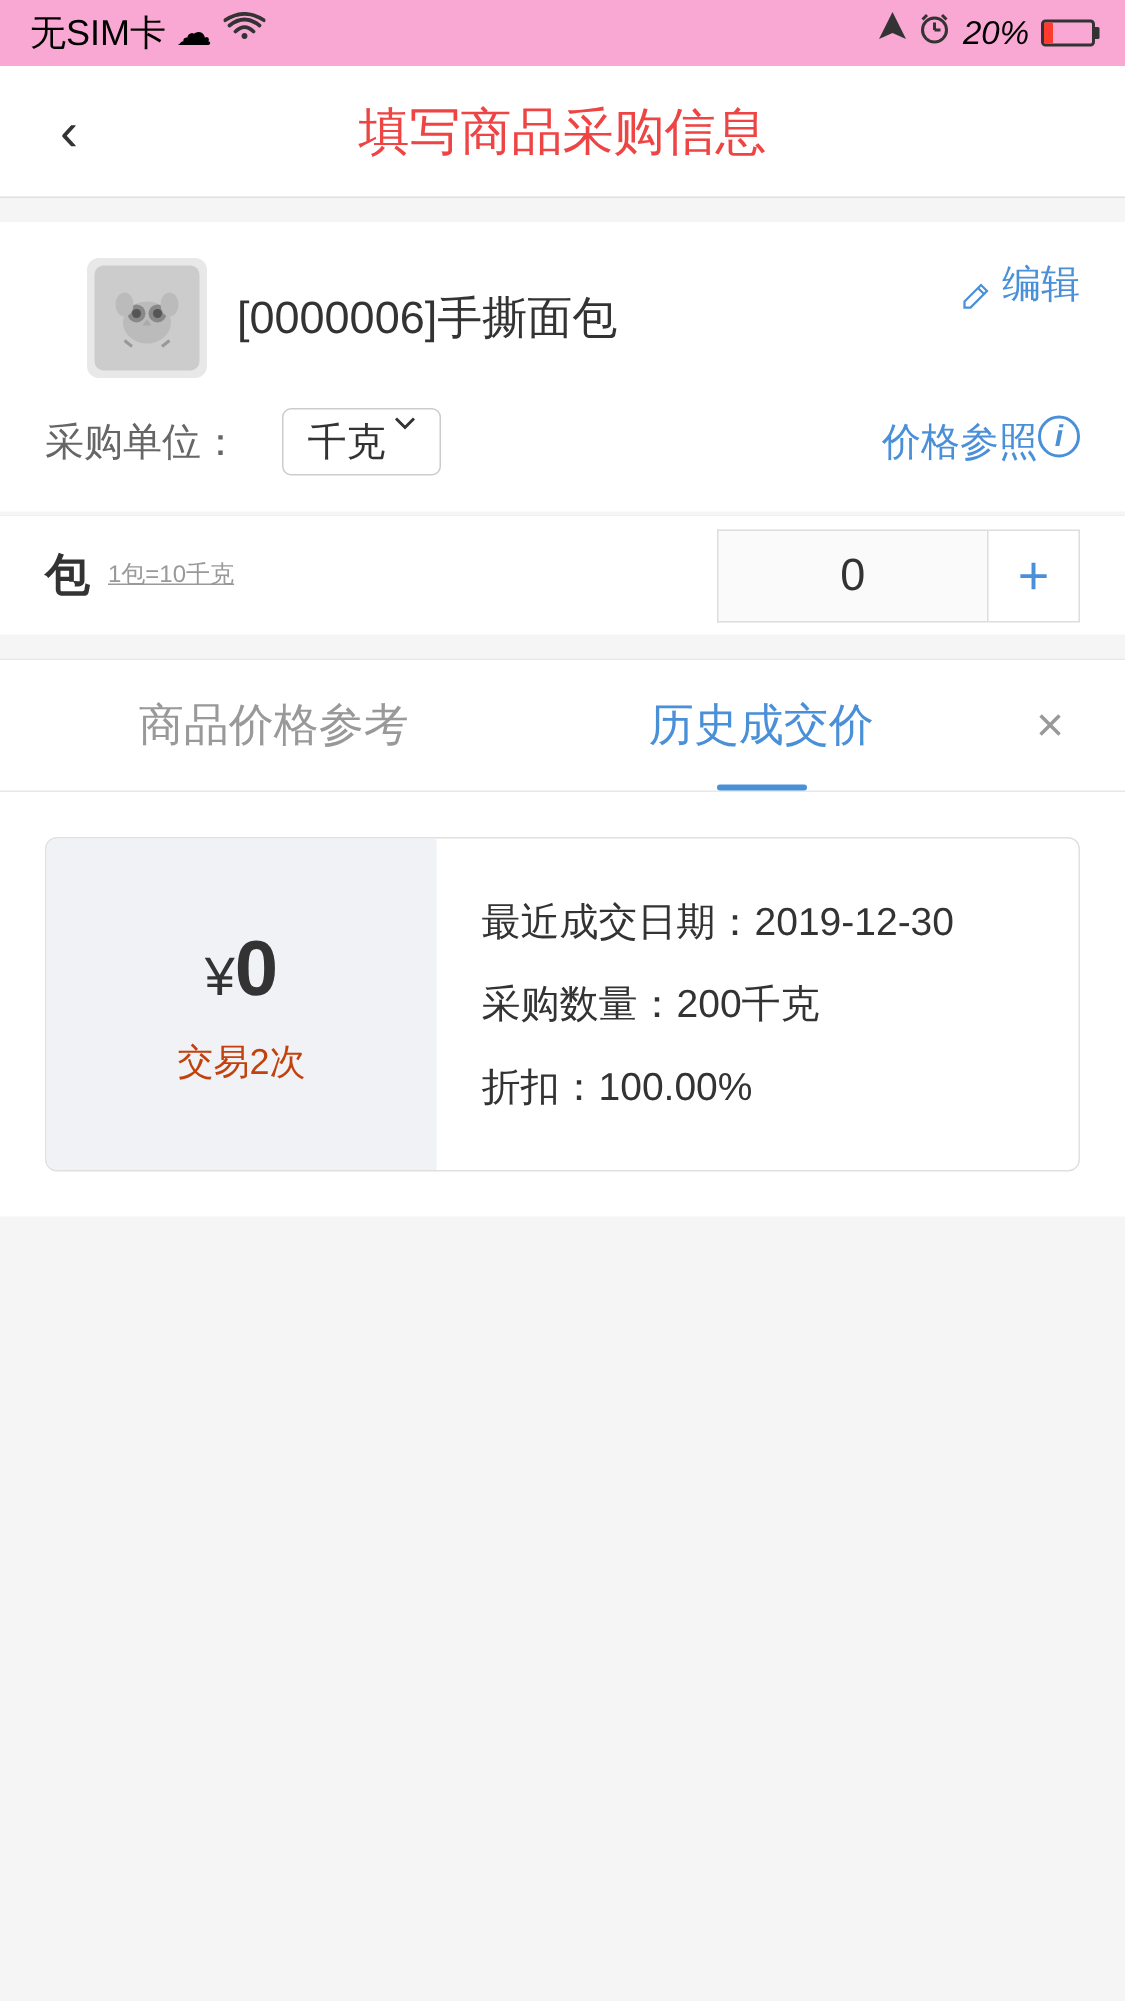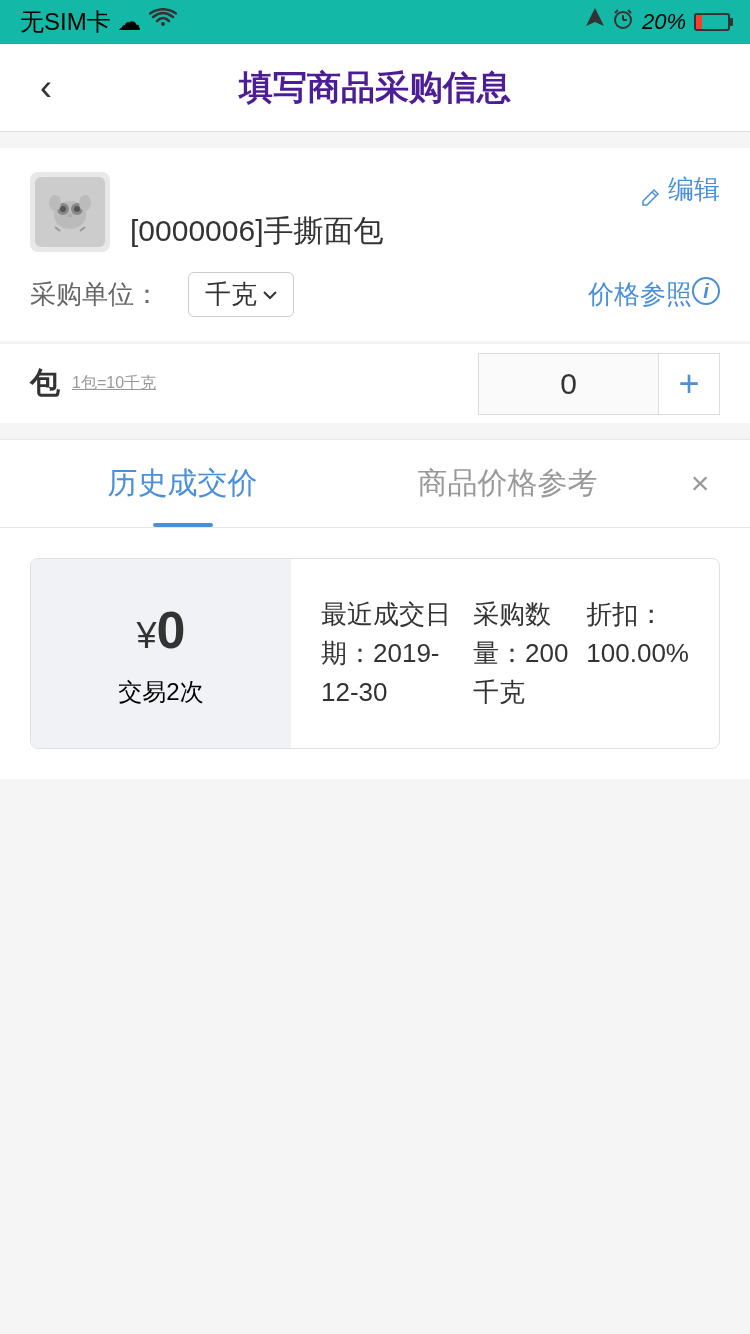--- a/index.html
+++ b/index.html
@@ -8,21 +8,21 @@
       width: 750px;
       min-height: 1334px;
       font-family: -apple-system, 'PingFang SC', 'Helvetica Neue', sans-serif;
       background: #f5f5f5;
       font-size: 28px;
     }
 
     
     .status-bar {
       height: 44px;
-      background: #14b8a6;
+      background: #f9a8d4;
       display: flex;
       align-items: center;
       justify-content: space-between;
       padding: 0 20px;
       font-size: 24px;
       font-weight: 500;
     }
     .status-left {
       display: flex;
       align-items: center;
@@ -86,40 +86,41 @@
       font-size: 36px;
       color: #333;
       cursor: pointer;
       padding: 10px;
     }
     .nav-title {
       position: absolute;
       left: 50%;
       transform: translateX(-50%);
       font-size: 34px;
-      font-weight: 700;
-      color: #4c1d95;
+      font-weight: 400;
+      color: #ef4444;
     }
 
     
     .product-card {
       background: #fff;
       margin-top: 16px;
       padding: 24px 30px;
     }
     .product-header {
       display: flex;
       align-items: flex-start;
       justify-content: space-between;
       margin-bottom: 20px;
     }
     .product-left {
       display: flex;
-      align-items: flex-end;
+      align-items: center;
       gap: 20px;
+      margin-left: 28px;
     }
     .product-thumbnail {
       width: 80px;
       height: 80px;
       background: #e8e8e8;
       border-radius: 8px;
       display: flex;
       align-items: center;
       justify-content: center;
       color: #aaa;
@@ -162,21 +163,20 @@
       font-size: 26px;
       color: #666;
     }
     .unit-dropdown {
       border: 1px solid #ccc;
       border-radius: 6px;
       padding: 4px 16px;
       font-size: 26px;
       color: #333;
       display: flex;
-      align-items: center;
       gap: 6px;
       background: #fff;
       cursor: pointer;
     }
     .price-ref {
       display: flex;
       align-items: flex-start;
       gap: 0;
       color: #4a90d9;
       font-size: 26px;
@@ -329,27 +329,28 @@
       font-size: 52px;
       font-weight: 600;
       color: #333;
     }
     .price-amount-symbol {
       font-size: 36px;
       font-weight: 400;
     }
     .price-trade-count {
       font-size: 24px;
-      color: #000000;
+      color: #c2410c;
       margin-top: 16px;
     }
     .price-card-right {
       flex: 1;
       padding: 36px 30px;
       display: flex;
+      flex-direction: column;
       gap: 16px;
       justify-content: center;
     }
     .price-detail-item {
       font-size: 26px;
       color: #333;
       line-height: 1.5;
     }
   </style>
 </head>
@@ -453,25 +454,25 @@
   <div class="quantity-input-wrap">
     <input class="quantity-input" type="text" value="0" style="">
     <div class="quantity-plus">+</div>
   </div>
 </div>
 
 <div class="bottom-panel">
 
   <div class="tab-bar">
     <div class="tab-item">
+      <span class="tab-label">商品价格参考</span>
+    </div>
+    <div class="tab-item">
       <span class="tab-label active">历史成交价</span>
       <div class="tab-underline"></div>
-    </div>
-    <div class="tab-item">
-      <span class="tab-label">商品价格参考</span>
     </div>
     <div class="tab-close">×</div>
   </div>
 
   <div class="price-section">
     <div class="price-card">
       <div class="price-card-left">
         <div class="price-amount">
           <span class="price-amount-symbol">¥</span><span>0</span>
         </div>

